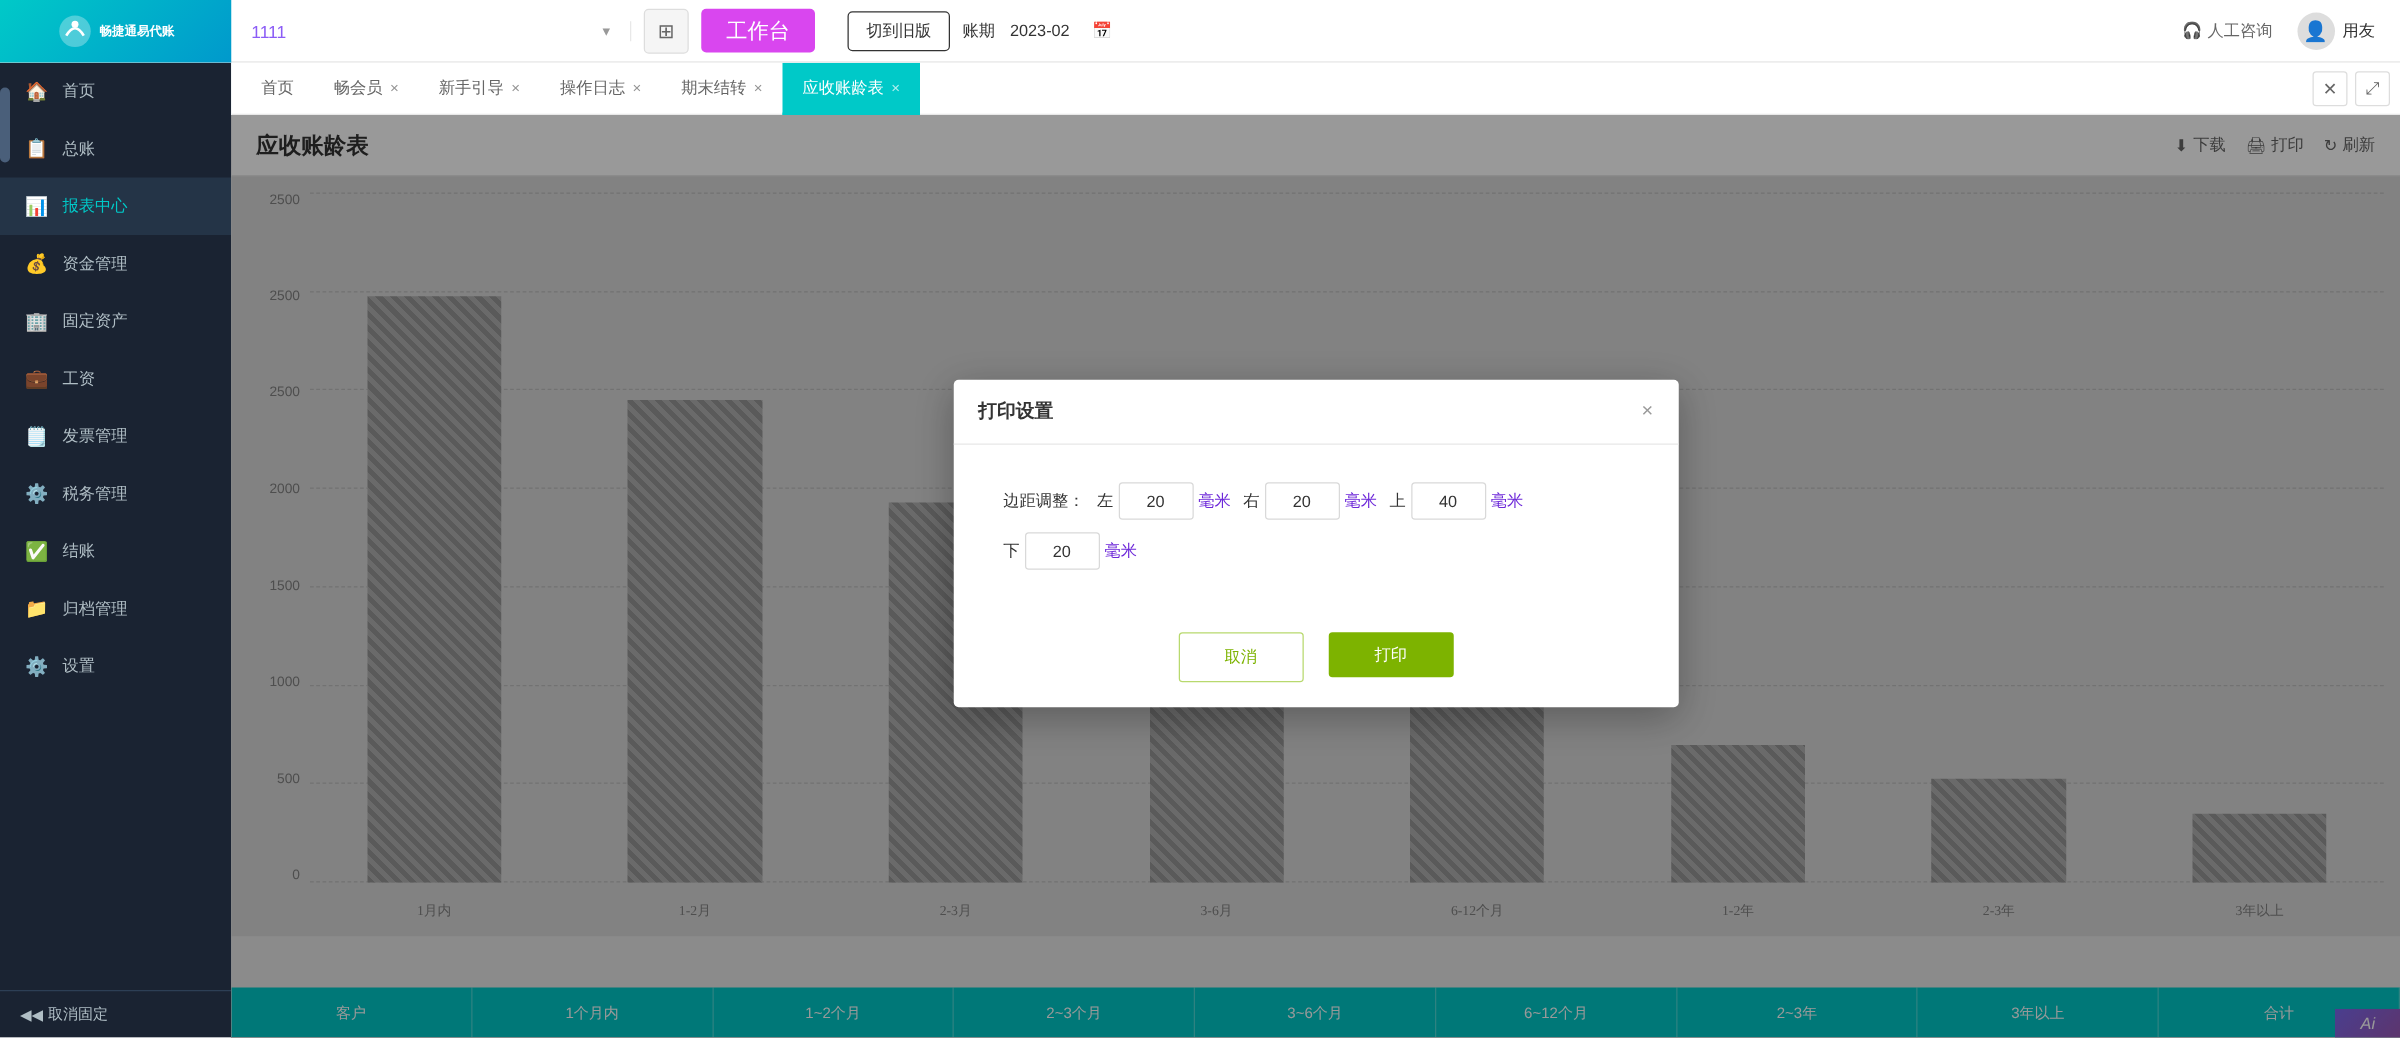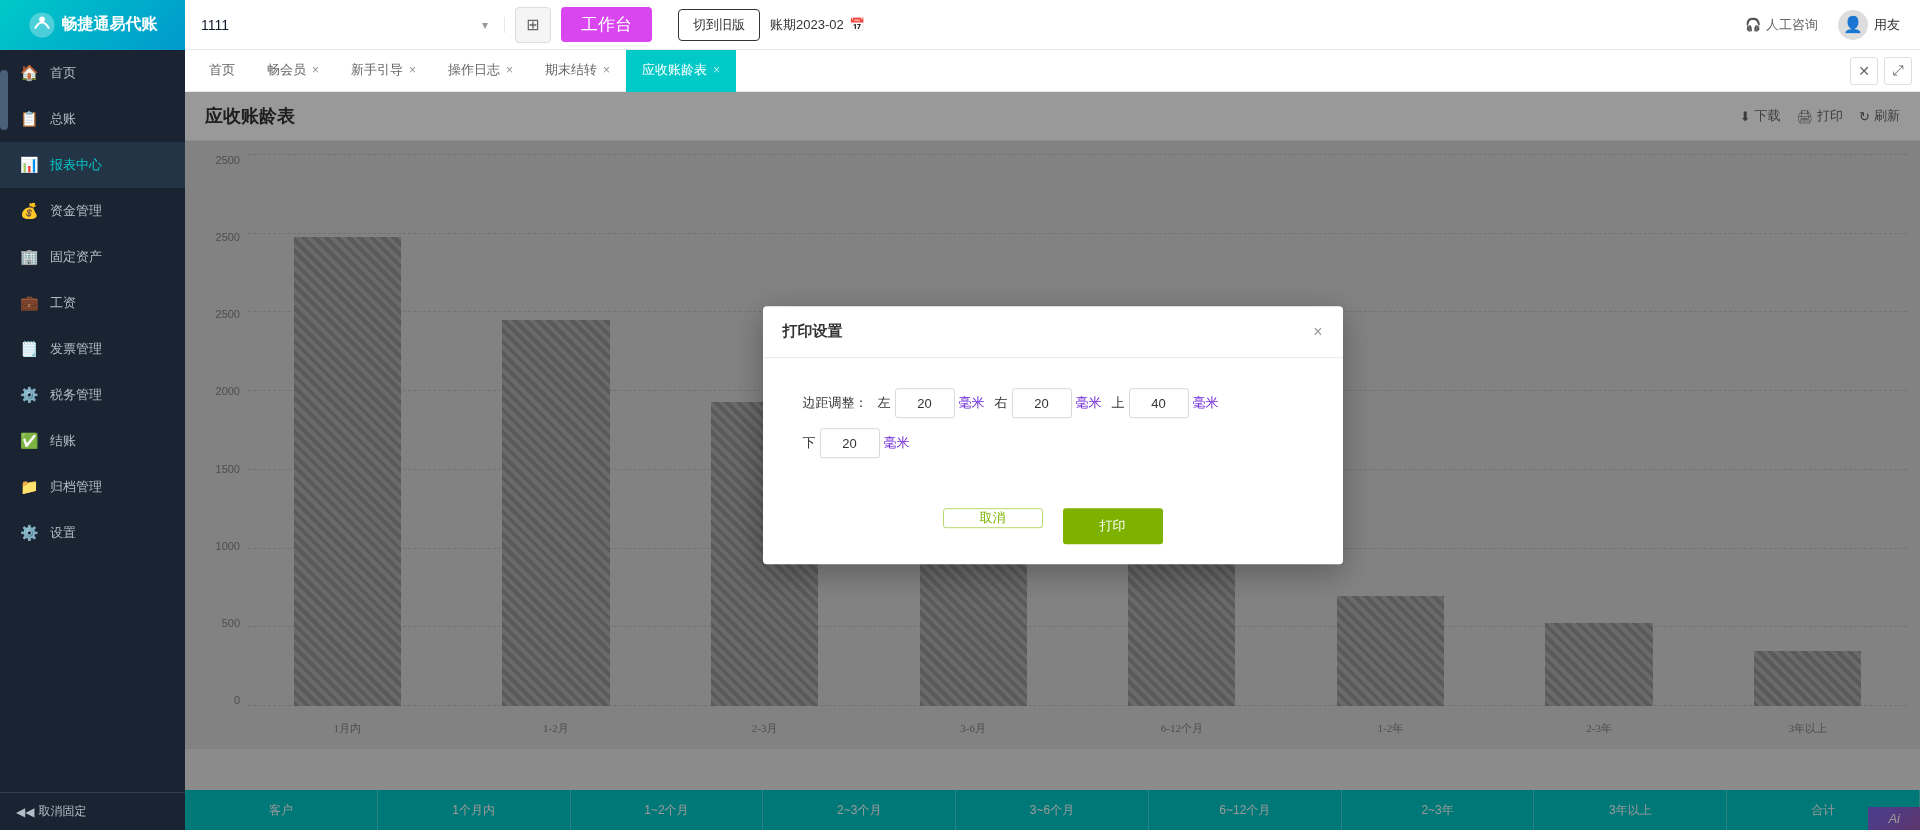--- a/index.html
+++ b/index.html
@@ -16,40 +16,40 @@
       z-index: 10;
     }
     .logo-area {
       width: 185px;
       height: 50px;
       background: linear-gradient(135deg, #00c9c8, #0099cc);
       display: flex;
       align-items: center;
       justify-content: center;
       color: white;
-      font-size: 16px;
+      font-size: 10px;
       font-weight: bold;
       flex-shrink: 0;
     }
     .logo-icon {
       width: 28px;
       height: 28px;
       margin-right: 6px;
     }
     .company-selector {
       display: flex;
       align-items: center;
       padding: 0 16px;
       border-right: 1px solid #e8e8e8;
       min-width: 320px;
       cursor: pointer;
     }
     .company-name {
       font-size: 14px;
-      color: #0f172a;
+      color: #8b5cf6;
       flex: 1;
     }
     .company-arrow {
       color: #999;
       font-size: 12px;
       margin-left: 8px;
     }
     .copy-btn {
       width: 36px;
       height: 36px;
@@ -404,21 +404,21 @@
       font-size: 13px;
     }
     .modal-footer {
       padding: 20px 40px;
       display: flex;
       justify-content: center;
       gap: 20px;
     }
     .btn-cancel {
       width: 100px;
-      height: 20px;
+      height: 40px;
       border: 1px solid #b8d96e;
       background: white;
       color: #7db300;
       border-radius: 3px;
       cursor: pointer;
       font-size: 13px;
     }
     .btn-confirm {
       width: 100px;
       height: 36px;
@@ -539,21 +539,21 @@
     <span class="company-arrow">▾</span>
   </div>
 
   <div class="copy-btn">⊞</div>
 
   <button class="workbench-btn">工作台</button>
   <button class="old-version-btn">切到旧版</button>
 
   <div class="period-area">
     <span>账期</span>
-    <span style="margin: 0 0;">2023-02</span>
+    <span style="margin: 0 12px;">2023-02</span>
     <span class="period-icon">📅</span>
   </div>
 
   <div class="header-right">
     <div class="consult-btn">
       <span>🎧</span>
       <span>人工咨询</span>
     </div>
     <div class="user-area">
       <div class="user-avatar">

